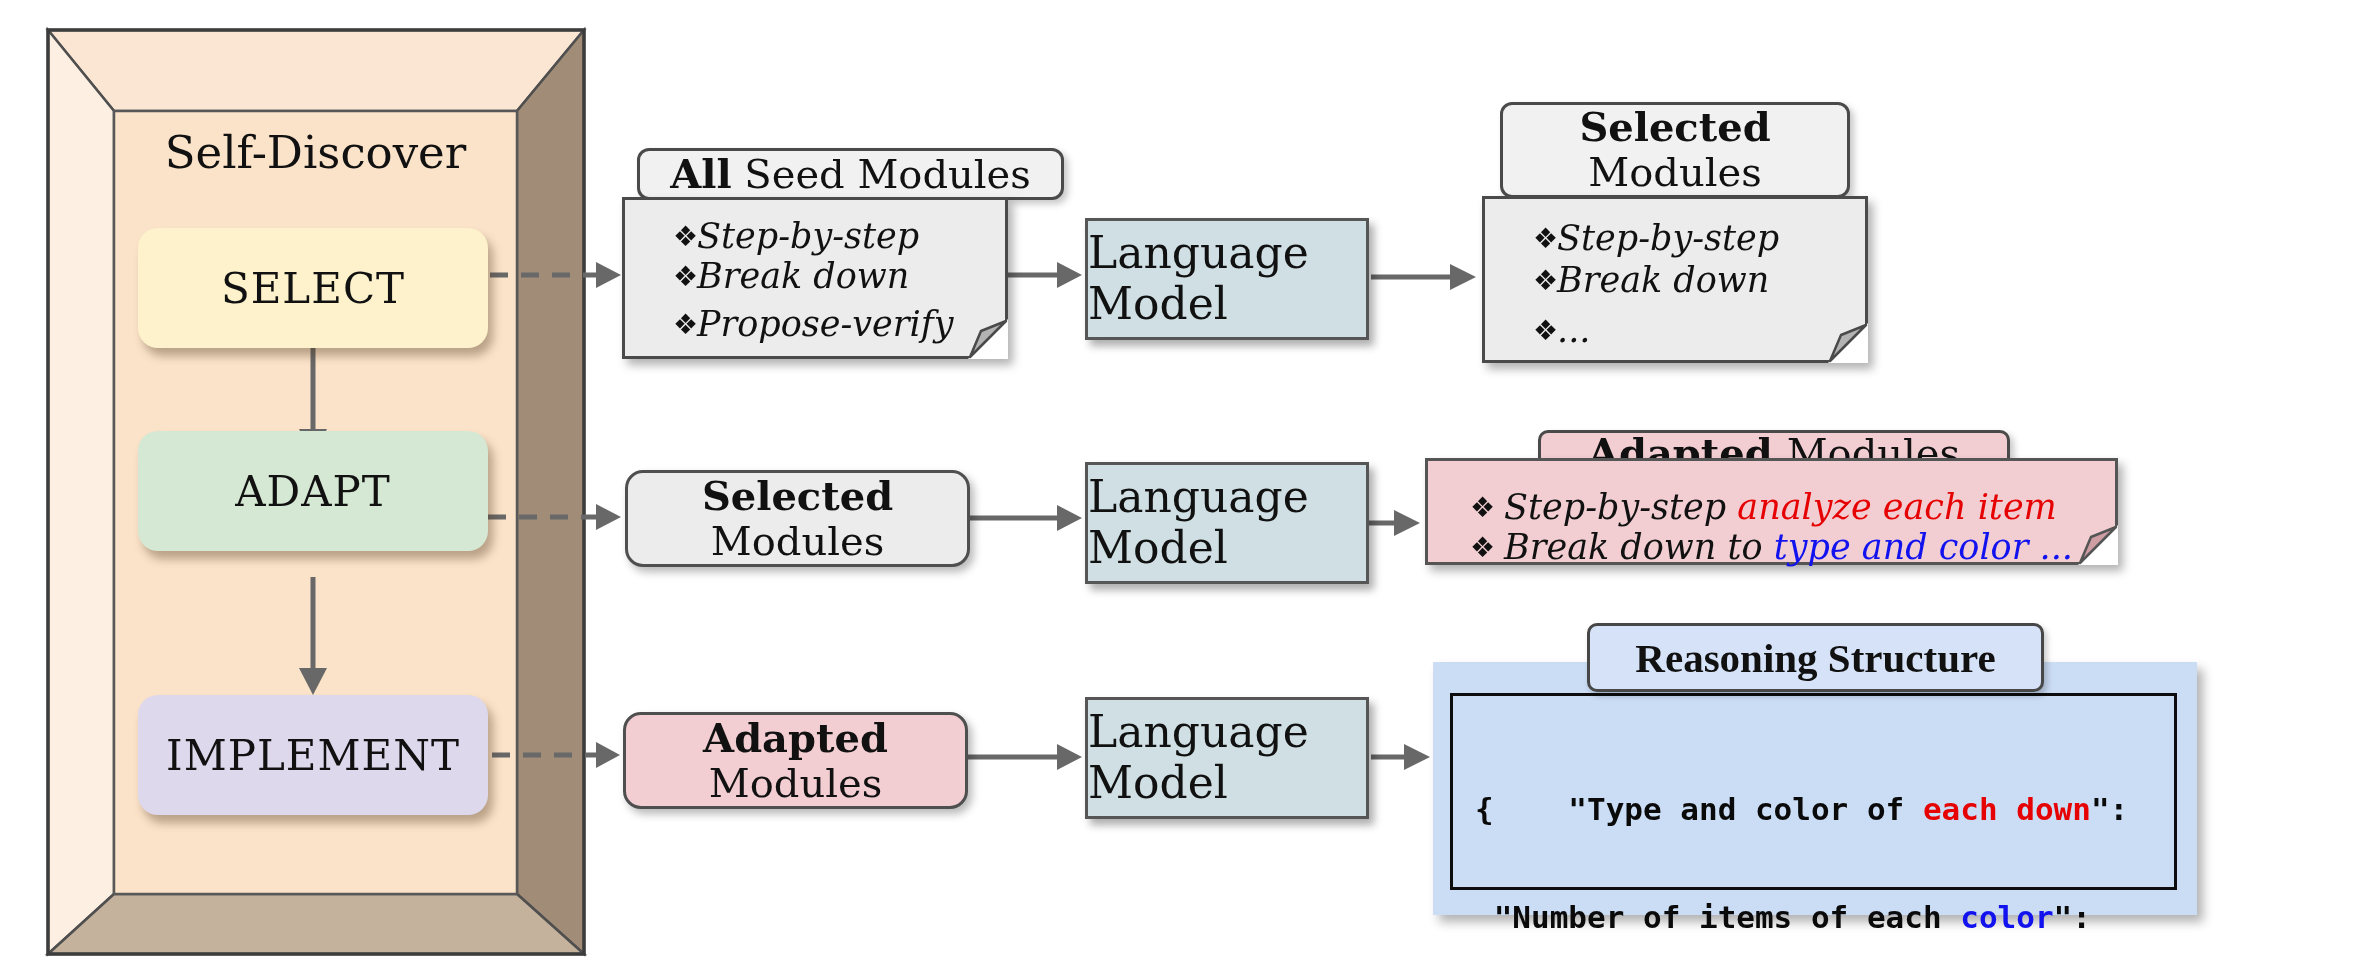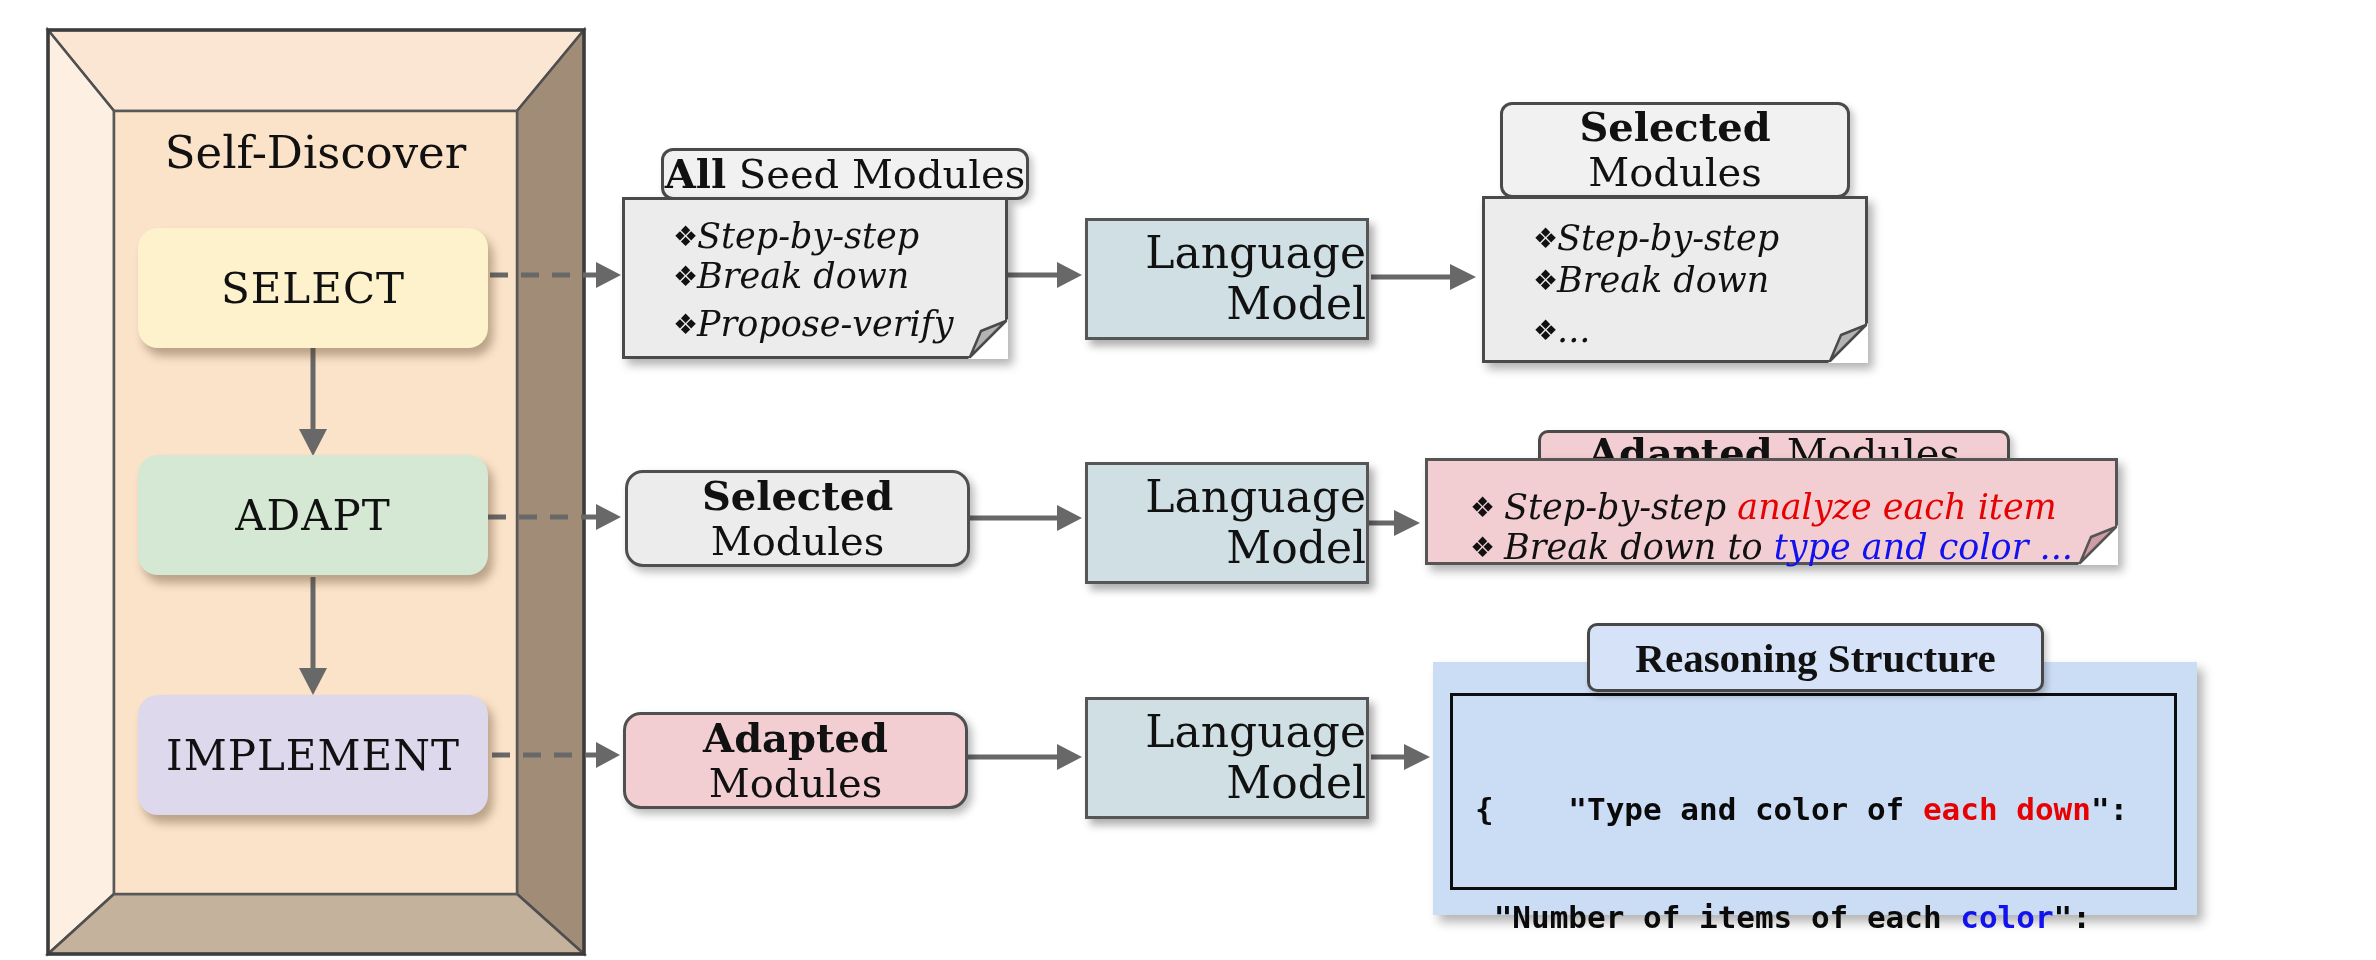--- a/index.html
+++ b/index.html
@@ -32,21 +32,21 @@
     font-size:40px;line-height:1.12;z-index:3;box-sizing:border-box;
     box-shadow:4px 4px 7px rgba(0,0,0,.22);text-align:center;
   }
   .bullet-row{display:flex;align-items:center;font-style:italic;font-size:35px;color:#111;}
   .bullet-row .bullet{font-style:normal;font-size:28px;padding-left:48px;width:72px;box-sizing:border-box;flex:none;}
   .dogear{position:absolute;right:-3px;bottom:-3px;width:40px;height:40px;}
 
   
   .lm-box{
     position:absolute;left:1085px;width:284px;height:122px;background:#cfdfe3;
-    border:3px solid #565656;display:flex;flex-direction:column;align-items:flex-end;justify-content:center;
+    border:3px solid #565656;display:flex;flex-direction:column;align-items:flex-start;justify-content:center;
     font-size:44px;line-height:1.15;z-index:4;box-sizing:border-box;
     box-shadow:5px 6px 8px rgba(0,0,0,.32);
   }
 
   
   .io-rounded{
     position:absolute;border:3px solid #4f4f4f;border-radius:18px;
     display:flex;flex-direction:column;align-items:center;justify-content:center;
     font-size:40px;line-height:1.12;z-index:4;box-sizing:border-box;
     box-shadow:4px 5px 8px rgba(0,0,0,.28);text-align:center;
@@ -123,28 +123,28 @@
       <polygon points="1057,744 1082,757 1057,770" stroke="none"></polygon>
       <line x1="1371" y1="757" x2="1404" y2="757"></line>
       <polygon points="1404,744 1430,757 1404,770" stroke="none"></polygon>
     </g>
   </svg>
 
   <div class="frame-title">Self-Discover</div>
   <div class="stage-box" style="top:228px;background:#fdf2cb;">
     <span>SELECT</span>
   </div>
-  <div class="stage-box" style="top:455px;background:#d5e8d3;">
+  <div class="stage-box" style="top:431px;background:#d5e8d3;">
     <span>ADAPT</span>
   </div>
   <div class="stage-box" style="top:695px;background:#ddd8ec;">
     <span>IMPLEMENT</span>
   </div>
 
-  <div class="note-tab" style="left:661px;top:148px;width:368px;height:52px;">
+  <div class="note-tab" style="left:637px;top:148px;width:427px;height:52px;">
     <span><span class="seg-bold">All</span><span class="seg-normal"> Seed Modules</span></span>
   </div>
   <div class="note-body" style="left:622px;top:197px;width:386px;height:162px;padding-top:16px;">
     <div class="bullet-row" style="height:40px;">
       <span class="bullet">❖</span>
       <span><span class="seg-normal">Step-by-step</span></span>
     </div>
     <div class="bullet-row" style="height:40px;">
       <span class="bullet">❖</span>
       <span><span class="seg-normal">Break down</span></span>

